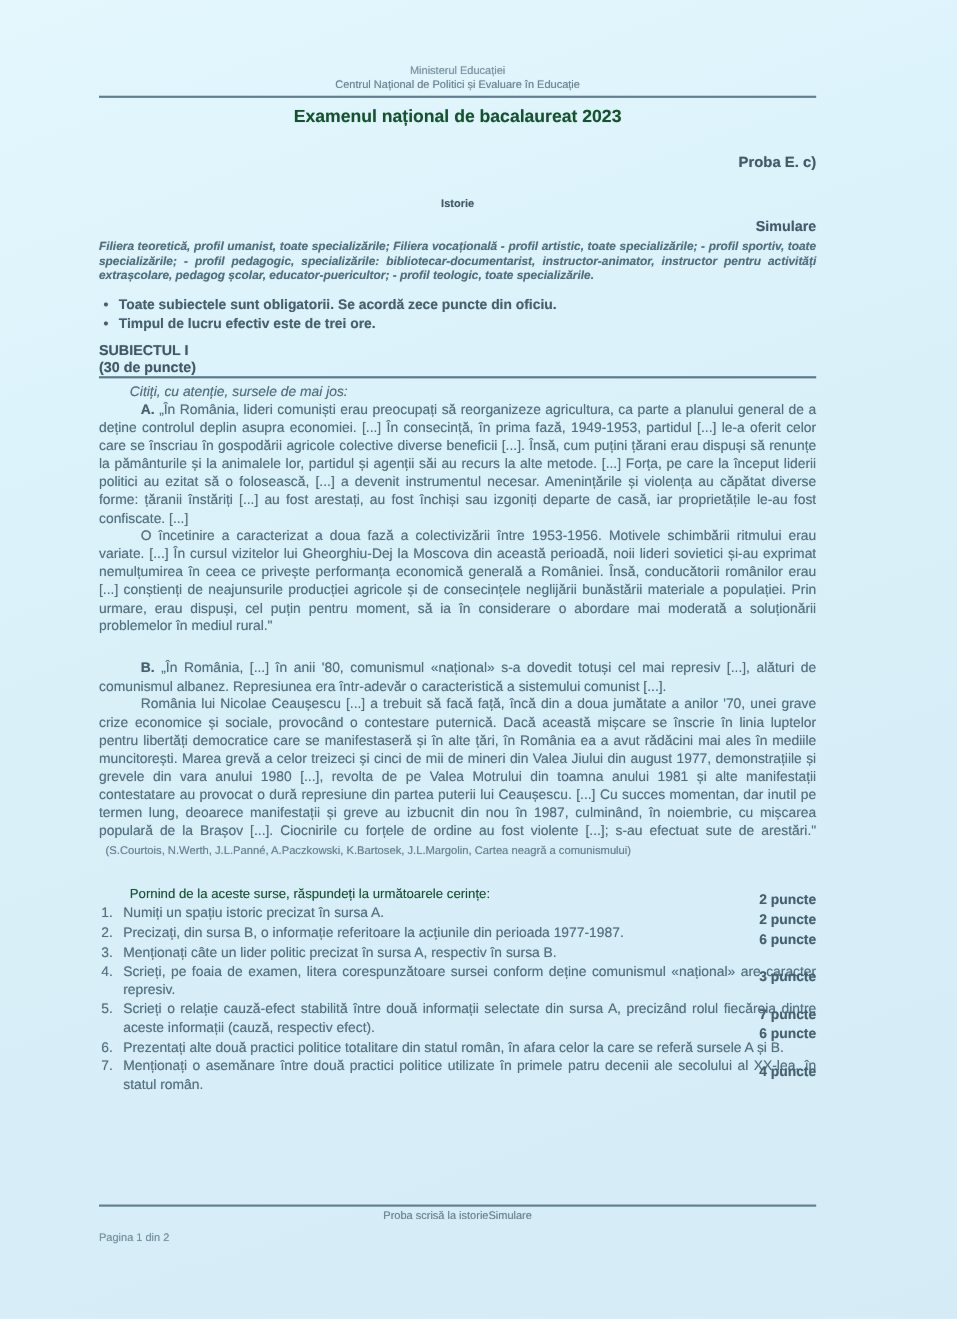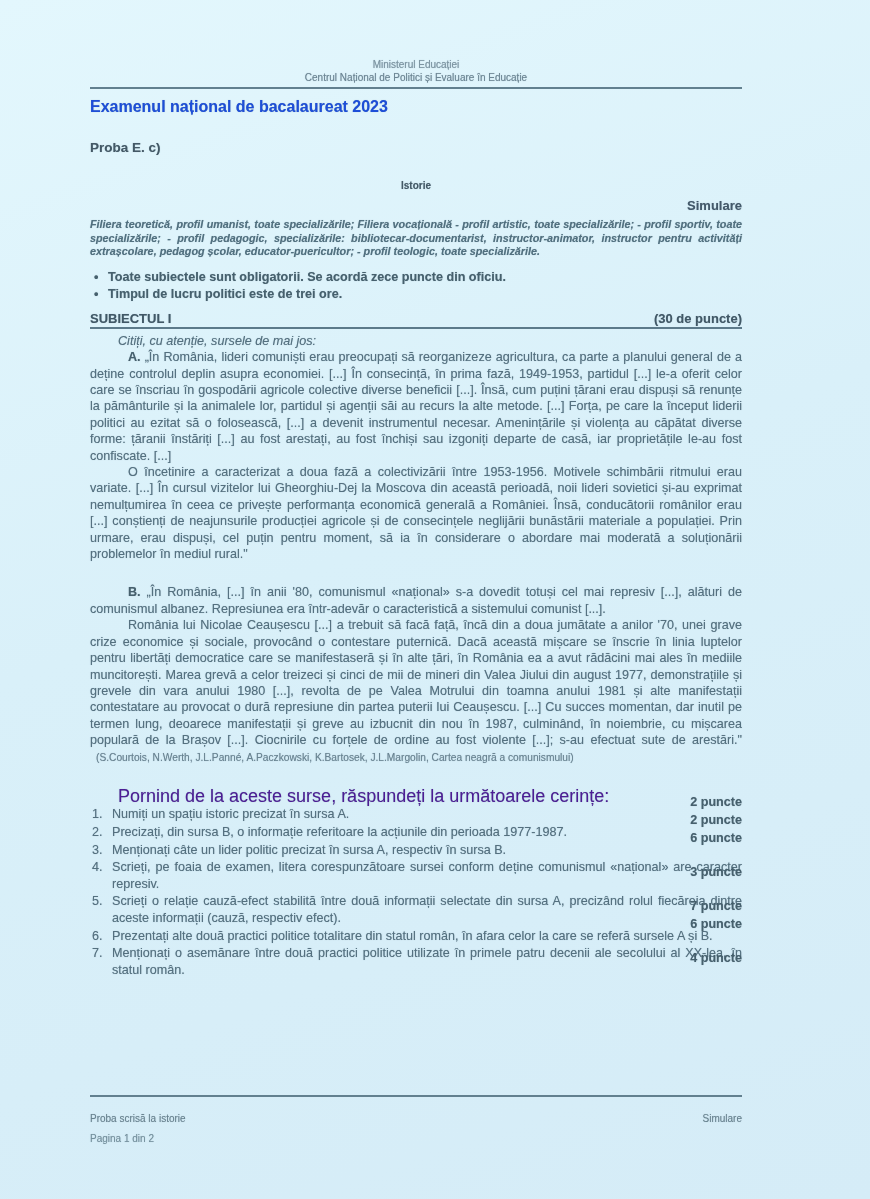--- a/index.html
+++ b/index.html
@@ -12,63 +12,63 @@
   }
   .page{position:relative;width:870px;height:1199px;overflow:hidden;}
   .content{
     position:absolute;left:90px;top:58px;width:652px;
     text-shadow:0 0 0.8px rgba(84,112,127,.55);
   }
   
   .minihead{text-align:center;font-size:10px;line-height:13px;color:#7d95a2;
     border-bottom:2px solid #62808f;padding-bottom:3px;}
   .minihead .l2{color:#6d8694;}
-  .doc-title{margin-top:9px;text-align:left;font-weight:bold;font-size:16px;color:#1d4ed8;}
-  .proba{margin-top:24px;text-align:left;font-weight:bold;font-size:13.5px;color:#44596​6;}
+  .doc-title{margin-top:9px;text-align:center;font-weight:bold;font-size:16px;color:#14532d;}
+  .proba{margin-top:24px;text-align:right;font-weight:bold;font-size:13.5px;color:#44596​6;}
   .proba,.materia{color:#445966;}
   .materia{margin-top:25px;text-align:center;font-weight:bold;font-size:10px;}
   .simulare{margin-top:7px;text-align:right;font-weight:bold;font-size:13px;color:#44596a;}
   
   .filiera{
     margin-top:5px;font-style:italic;font-weight:600;font-size:10.8px;line-height:13.6px;
     text-align:justify;color:#51707f;
   }
   
   .bullets{margin-top:10px;}
   .bullet-row{display:flex;font-weight:bold;font-size:12.6px;line-height:17.5px;color:#46606d;}
   .bullet-dot{width:18px;padding-left:4px;box-sizing:border-box;}
   
   .subiect-head{
     margin-top:7px;display:flex;justify-content:space-between;align-items:flex-start;
     font-weight:bold;font-size:13px;color:#41586​6;color:#415866;
-    border-bottom:2px solid #5c7a8a;padding-bottom:1px;
+    border-bottom:2px solid #5c7a8a;padding-bottom:1px;flex-direction:column;
   }
   
   .para{margin:0;font-size:12.6px;line-height:16.4px;text-align:justify;text-indent:38px;color:#54707f;}
   .intro{text-indent:28px;margin-top:4px;font-style:italic;}
   .src-label{font-weight:bold;color:#46606d;}
   .attribution{font-size:10.4px;color:#6a8492;}
   .attr-right{text-align:right;margin-top:2px;padding-right:2px;}
   .attr-inline{font-size:10.2px;margin-left:6px;white-space:nowrap;}
   .gap-md{height:22px;}
   
-  .cerinte-intro{margin:0;font-size:18px;line-height:16.4px;text-indent:28px;color:#4c1d95;}
+  .cerinte-intro{margin:0;font-size:12px;line-height:16.4px;text-indent:28px;color:#14532d;}
   .qlist{margin-top:2px;}
   .qrow{position:relative;padding-left:22px;font-size:12.6px;line-height:16.6px;margin-bottom:1px;}
   .qnum{position:absolute;left:2px;top:0;}
   .qtext{display:block;text-align:justify;}
   .qpts{position:absolute;right:0;bottom:12px;font-weight:bold;color:#46606d;background:transparent;}
   
   .footer{
     position:absolute;left:90px;width:652px;top:1095px;
     border-top:2px solid #62808f;
     font-size:10px;color:#68828f;
     text-shadow:0 0 0.8px rgba(104,130,143,.5);
   }
-  .footer-row{display:flex;justify-content:space-between;padding-top:16px;}
+  .footer-row{display:flex;justify-content:center;padding-top:3px;}
   .footer-center{text-align:left;margin-top:9px;color:#74909d;}
 </style>
 </head>
 <body>
 
 <div class="page">
   <div class="content">
 
     <div class="minihead">
       <div class="l1">Ministerul Educației</div>
@@ -82,21 +82,21 @@
 
     <div class="filiera">Filiera teoretică, profil umanist, toate specializările; Filiera vocațională - profil artistic, toate specializările; - profil sportiv, toate specializările; - profil pedagogic, specializările: bibliotecar-documentarist, instructor-animator, instructor pentru activități extrașcolare, pedagog școlar, educator-puericultor; - profil teologic, toate specializările.</div>
 
     <div class="bullets">
       <div class="bullet-row">
         <span class="bullet-dot">•</span>
         <span>Toate subiectele sunt obligatorii. Se acordă zece puncte din oficiu.</span>
       </div>
       <div class="bullet-row">
         <span class="bullet-dot">•</span>
-        <span>Timpul de lucru politici este de trei ore.</span>
+        <span>Timpul de lucru efectiv este de trei ore.</span>
       </div>
     </div>
 
     <div class="subiect-head">
       <span>SUBIECTUL I</span>
       <span>(30 de puncte)</span>
     </div>
 
     <p class="para intro">Citiți, cu atenție, sursele de mai jos:</p>
 

